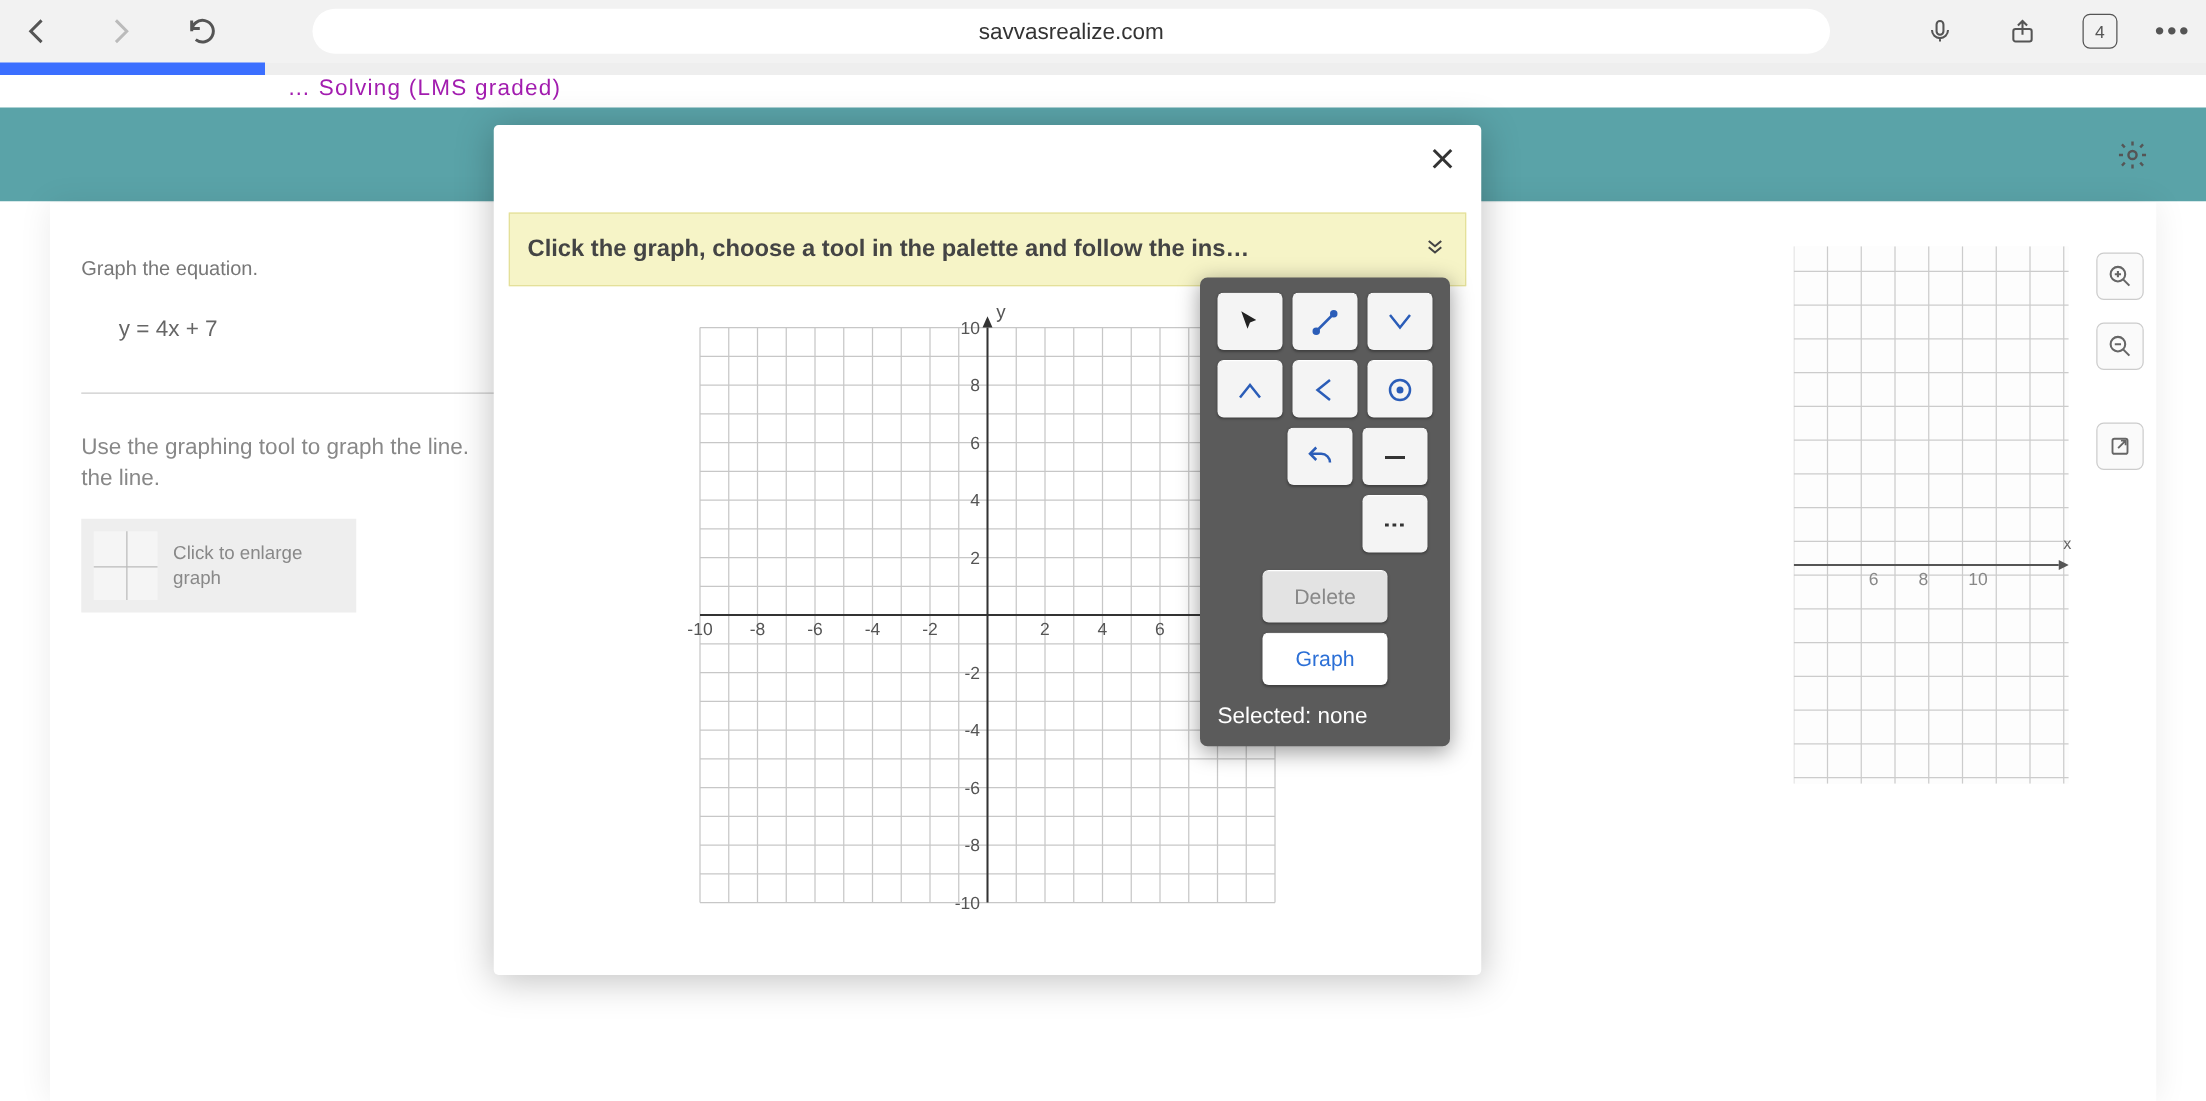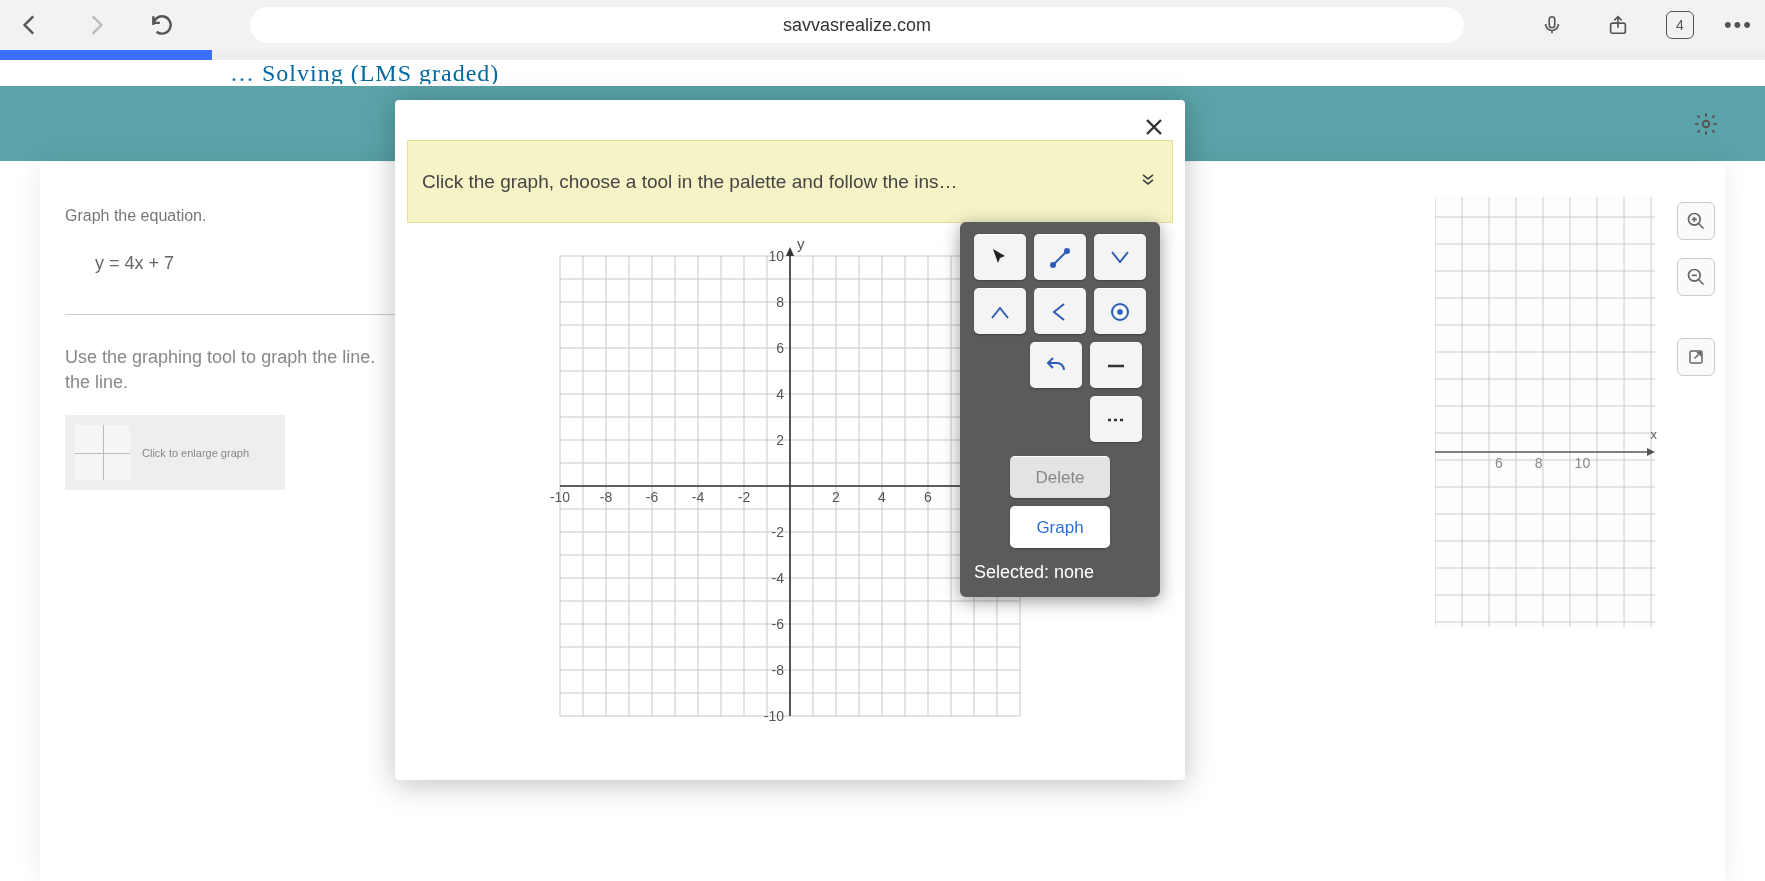--- a/index.html
+++ b/index.html
@@ -39,21 +39,21 @@
   .dots { font-size:22px; letter-spacing:2px; }
 
   
   .page {
     position: relative;
     background: #fff;
     height: 831px;
   }
   .progress-strip { height:10px; background:#eee; }
   .progress-fill { height:100%; width:12%; background:#3b6fff; }
-  .crumbs { height:24px; color:#0369a1; font-size:24px; padding-left:230px; overflow:hidden; white-space:nowrap; letter-spacing:1px;font-family:Liberation Serif, serif;}
+  .crumbs { height:24px; color:#a21caf; font-size:18px; padding-left:230px; overflow:hidden; white-space:nowrap; letter-spacing:1px;}
   .teal-band {
     background:#5aa3a8;
     height:75px;
     margin-top:2px;
     position:relative;
   }
   .gear-corner {
     position:absolute; right:40px; top:50%; transform:translateY(-50%);
     color:#666; width:38px; height:38px; display:flex;align-items:center;justify-content:center;
     background:rgba(255,255,255,0.0);
@@ -80,21 +80,21 @@
   .enlarge-thumb {
     width:55px; height:55px; background:#f5f5f5;
     display:flex;align-items:center;justify-content:center;
     position:relative;
   }
   .enlarge-thumb::before, .enlarge-thumb::after {
     content:""; position:absolute; background:#bbb;
   }
   .enlarge-thumb::before { width:100%; height:1px; top:50%; }
   .enlarge-thumb::after { width:1px; height:100%; left:50%; }
-  .enlarge-text { font-size:11px; color:#888; line-height:1.3;}
+  .enlarge-text { font-size:15px; color:#888; line-height:1.3;}
   
   .side-tools {
     position:absolute; right:10px; top:40px;
     display:flex; flex-direction:column; gap:18px;
   }
   .side-tool {
     width:38px; height:38px; border:1px solid #ccc; border-radius:6px;
     display:flex;align-items:center;justify-content:center; color:#666;
     background:#fafafa; font-size:18px;
   }
@@ -115,26 +115,26 @@
     box-shadow:0 4px 30px rgba(0,0,0,0.25);
     border-radius:4px;
     z-index:20;
   }
   .modal-close {
     position:absolute; right:14px; top:10px;
     font-size:26px; color:#444; cursor:pointer;
     width:34px;height:34px; display:flex;align-items:center;justify-content:center;
   }
   .hint-bar {
-    margin:40px 12px 0 12px;
+    margin:70px 12px 0 12px;
     background:#f6f4c7;
     border:1px solid #e4e09a;
-    padding:28px 14px;
+    padding:16px 14px;
     font-size:19px; color:#444;
-    display:flex; align-items:center; justify-content:space-between;
+    display:flex; align-items:center; justify-content:space-between;font-weight:bold;
   }
   .hint-chevrons { color:#555; font-size:18px; }
   .graph-wrap {
     position:relative;
     margin:18px auto 0 auto;
     width:490px; height:490px;
   }
   .graph-wrap svg { width:100%; height:100%; }
   .axis-label { position:absolute; font-size:15px; color:#555; }
   .y-lbl { left:252px; top:-6px; }

